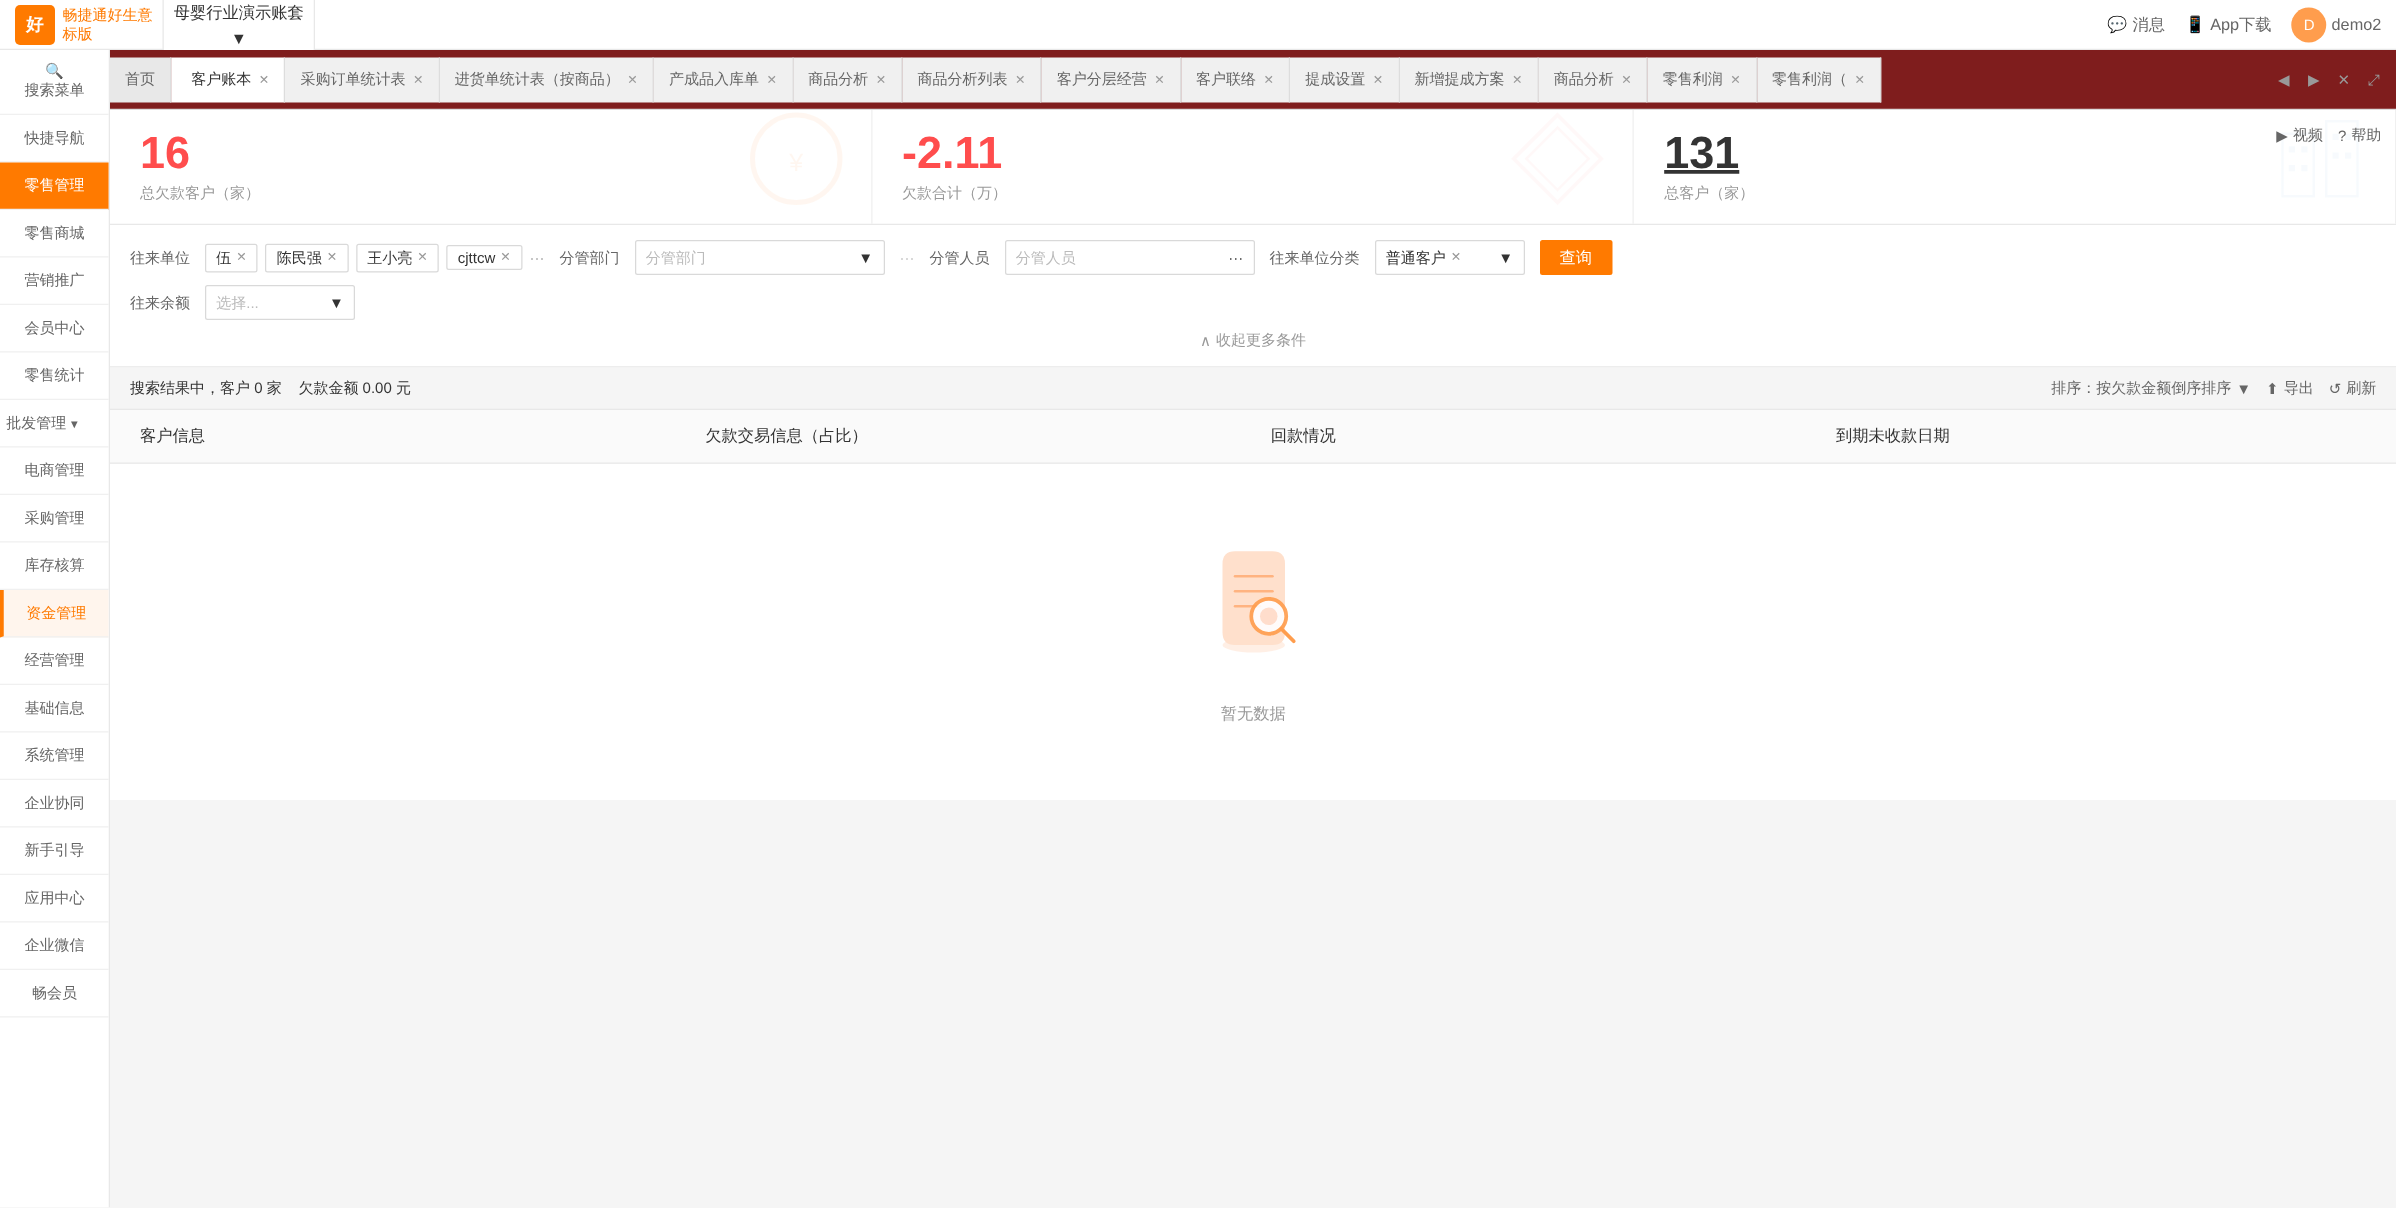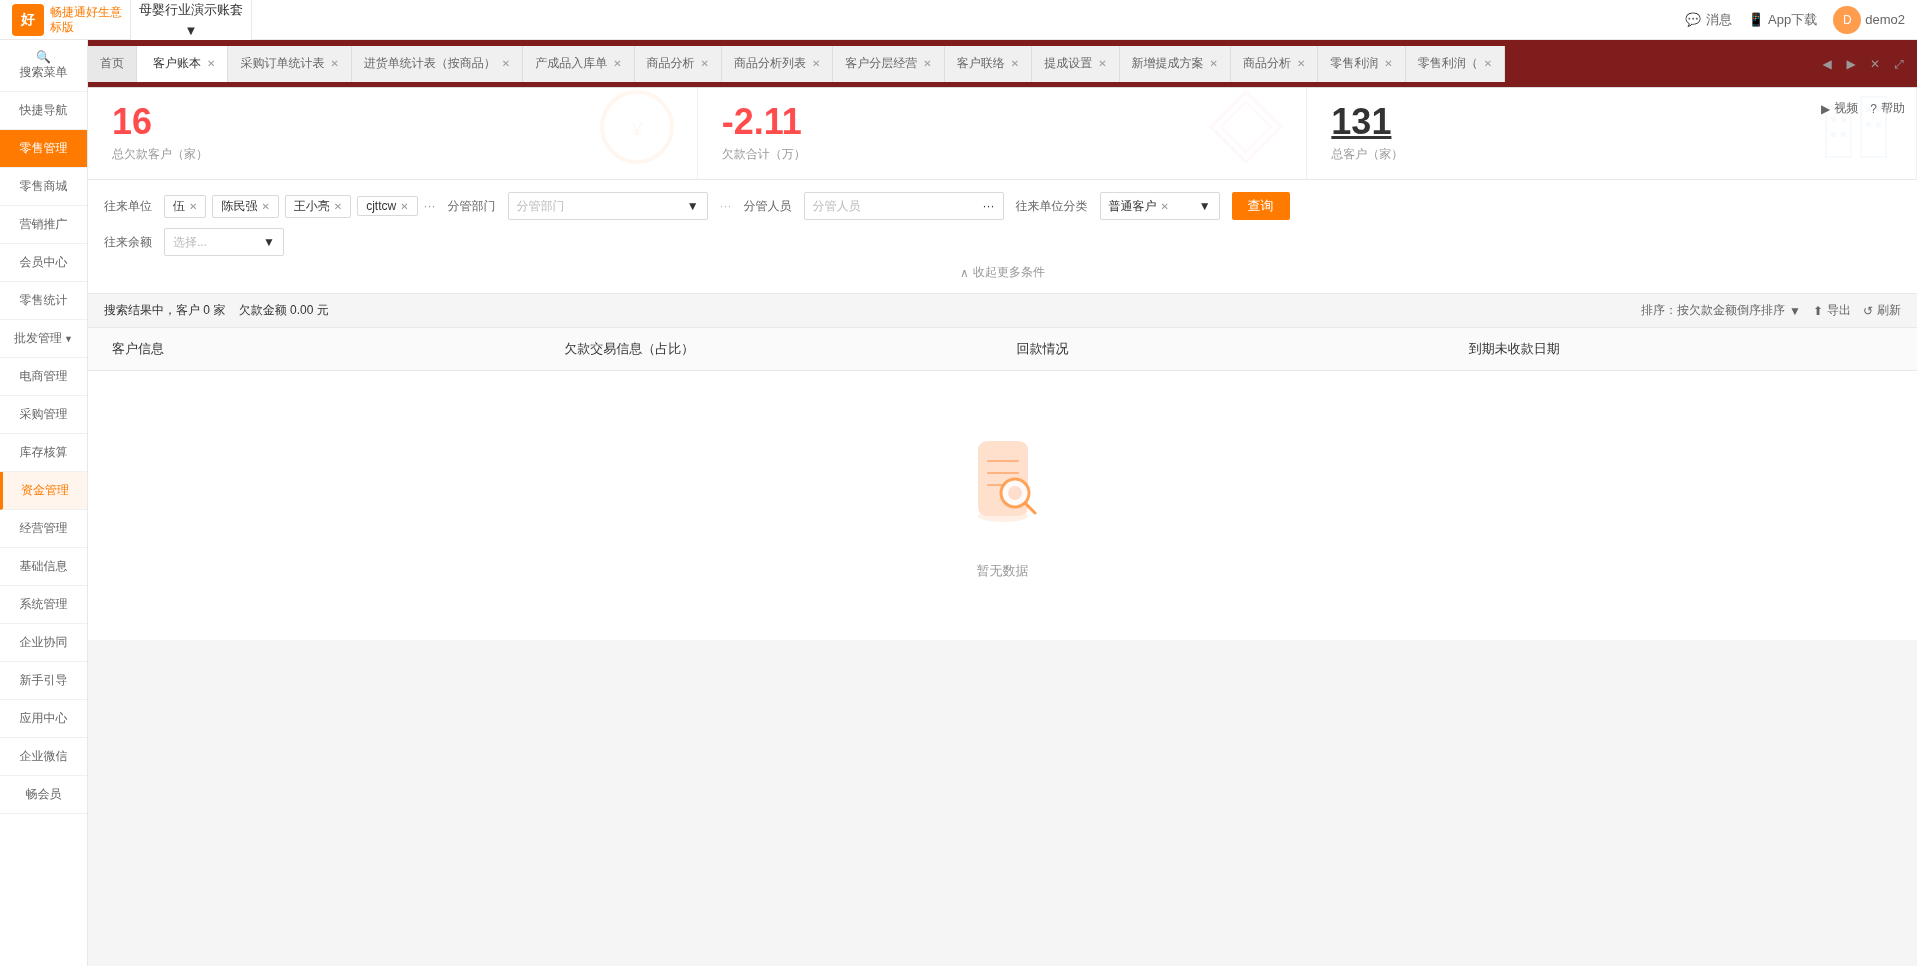--- a/index.html
+++ b/index.html
@@ -241,21 +241,21 @@
     </div>
     <div class="sidebar-nav-item">
       <span>营销推广</span>
     </div>
     <div class="sidebar-nav-item">
       <span>会员中心</span>
     </div>
     <div class="sidebar-nav-item">
       <span>零售统计</span>
     </div>
-    <div class="sidebar-nav-item" style="display:flex;align-items:center;justify-content:center;gap:2px;">
+    <div class="sidebar-nav-item" style="display:flex;align-items:center;gap:2px;">
       <span>批发管理</span>
       <span style="font-size:9px;">▼</span>
     </div>
     <div class="sidebar-nav-item">
       <span>电商管理</span>
     </div>
     <div class="sidebar-nav-item">
       <span>采购管理</span>
     </div>
     <div class="sidebar-nav-item">

